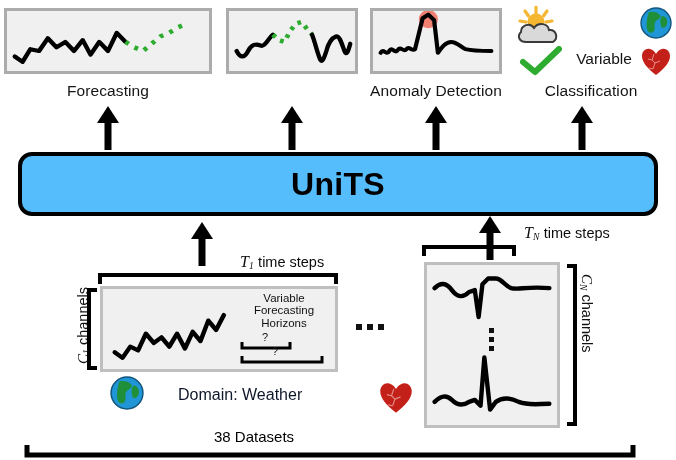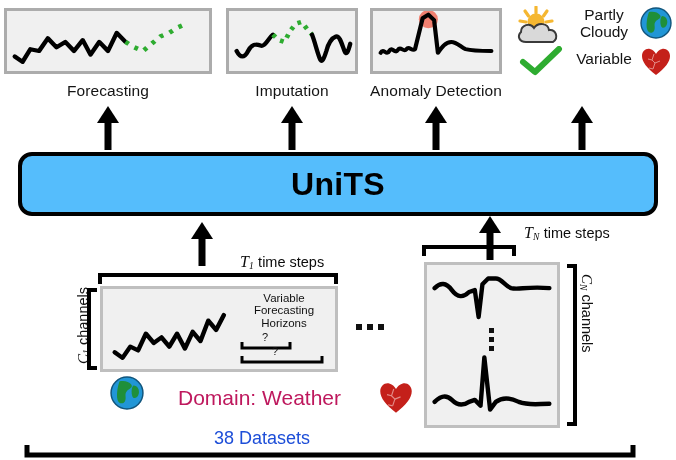--- a/index.html
+++ b/index.html
@@ -30,22 +30,22 @@
 
   .vhtext{position:absolute;text-align:center;font-size:11.5px;line-height:12.4px;
           color:#111;white-space:nowrap;}
   .qmark{position:absolute;font-size:11px;color:#111;}
 
   .rotlabel{position:absolute;white-space:nowrap;font-size:15px;color:#111;
             transform-origin:0 0;}
   .serif-i{font-family:"Liberation Serif",serif;font-style:italic;}
   .sub{font-size:9.5px;vertical-align:-2px;}
 
-  .domlabel{position:absolute;font-size:21px;color:#be185d;white-space:nowrap;}
-  .dscount{position:absolute;font-size:18px;color:#1d4ed8;white-space:nowrap;text-align:center;}
+  .domlabel{position:absolute;font-size:16px;color:#0f172a;white-space:nowrap;}
+  .dscount{position:absolute;font-size:15px;color:#000000;white-space:nowrap;text-align:center;}
 
   
   .cls-text{position:absolute;font-size:15.5px;line-height:17px;color:#141414;
             text-align:center;white-space:nowrap;}
 
   .ell{position:absolute;display:flex;gap:5px;}
   .ell i{display:block;width:6px;height:6px;background:#111;}
 
   .vdots{position:absolute;display:flex;flex-direction:column;gap:4px;}
   .vdots i{display:block;width:5px;height:5px;background:#111;}
@@ -64,21 +64,20 @@
   <div class="tasklabel" style="left:4px;top:82px;width:208px;">Forecasting</div>
 
   <div class="panel" style="left:226px;top:8px;width:132px;height:66px;">
     <svg viewBox="0 0 132 66" preserveAspectRatio="none">
       <path d="M8,44 C12,52 16,52 20,44 C24,36 28,36 33,38 C38,40 41,30 46,26" fill="none" stroke="#000" stroke-width="4.6" stroke-linecap="round"></path>
       <polyline points="46,26 52,32 58,34 64,22 70,14 76,12 82,20 87,26" fill="none" stroke="#2eac30" stroke-width="5" stroke-linecap="butt" stroke-dasharray="4 6"></polyline>
       <path d="M87,26 C90,34 92,44 95,52 C97,58 99,54 102,44 C104,36 107,30 112,28
                C116,27 118,36 121,44 C123,50 125,44 127,36" fill="none" stroke="#000" stroke-width="4.6" stroke-linecap="round"></path>
     </svg>
   </div>
-  <div class="tasklabel" style="left:226px;top:82px;width:132px;">Imputation</div>
 
   <div class="panel" style="left:370px;top:8px;width:132px;height:66px;">
     <svg viewBox="0 0 132 66" preserveAspectRatio="none">
       <circle cx="58" cy="9" r="10" fill="#f08070"></circle>
       <path d="M8,46 C11,40 14,50 17,44 C20,38 23,48 26,43 C29,38 32,46 35,42
                C38,38 41,45 44,42 L52,8 L58,4 L64,10 L68,46
                C72,40 76,34 82,34 C88,34 92,40 97,42
                C104,44 112,44 124,44" fill="none" stroke="#000" stroke-width="4.4" stroke-linejoin="round" stroke-linecap="round"></path>
     </svg>
   </div>
@@ -92,24 +91,20 @@
         <line x1="35" y1="5" x2="31.5" y2="10"></line>
         <line x1="13" y1="5" x2="16.5" y2="10"></line>
         <line x1="40" y1="15" x2="34" y2="16"></line>
         <line x1="8" y1="15" x2="14" y2="16"></line>
         <line x1="37" y1="26" x2="33" y2="22"></line>
       </g>
       <circle cx="24" cy="16" r="8.5" fill="#f5b731"></circle>
       <path d="M14,36 C7,36 5,30 9,26 C9,19 18,16 22,22 C26,16 36,17 37,24
                C44,23 47,32 41,36 Z" fill="#d9d9d9" stroke="#3a3a3a" stroke-width="2"></path>
     </svg>
-    <div class="cls-text" style="left:58px;top:2px;width:68px;">
-      <div>Partly</div>
-      <div>Cloudy</div>
-    </div>
     <svg class="abs" style="left:128px;top:3px;" width="32" height="32" viewBox="0 0 32 32">
       <circle cx="16" cy="16" r="15" fill="#2196d6"></circle>
       <path d="M9,5 C13,4 18,5 20,8 C22,11 18,12 16,14 C13,17 16,20 14,24
                C12,27 8,26 7,22 C6,18 7,10 9,5 Z" fill="#1f8f3a"></path>
       <path d="M22,9 C26,9 28,13 27,17 C26,21 22,22 21,19 C20,16 20,11 22,9 Z" fill="#1f8f3a"></path>
       <circle cx="16" cy="16" r="15" fill="none" stroke="#11557c" stroke-width="1.4"></circle>
     </svg>
 
     <svg class="abs" style="left:6px;top:42px;" width="46" height="30" viewBox="0 0 46 30">
       <polyline points="5,16 17,26 41,3" fill="none" stroke="#2eac30" stroke-width="6" stroke-linecap="round" stroke-linejoin="round"></polyline>
@@ -121,20 +116,21 @@
       <path d="M16,29 C7,22 2,16 2,10 C2,5 6,2 10,3 C13,3.7 15,6 16,8
                C17,6 19,3.7 22,3 C26,2 30,5 30,10 C30,16 25,22 16,29 Z" fill="#c4201a"></path>
       <g stroke="#e8a09c" stroke-width="1" fill="none" opacity=".85">
         <path d="M14,8 L12,14 L15,17 L13,23"></path>
         <path d="M12,14 L8,13"></path>
         <path d="M15,17 L20,15"></path>
         <path d="M13,23 L9,22"></path>
       </g>
     </svg>
   </div>
+  <div class="tasklabel" style="left:510px;top:82px;width:162px;">Classification</div>
 
   <div class="arrow abs" style="left:96px;top:106px;">
     <svg width="24" height="44" viewBox="0 0 24 44">
       <rect x="8.5" y="14" width="7" height="30" fill="#000"></rect>
       <polygon points="12,0 23,17 1,17" fill="#000"></polygon>
     </svg>
   </div>
   <div class="arrow abs" style="left:280px;top:106px;">
     <svg width="24" height="44" viewBox="0 0 24 44">
       <rect x="8.5" y="14" width="7" height="30" fill="#000"></rect>

